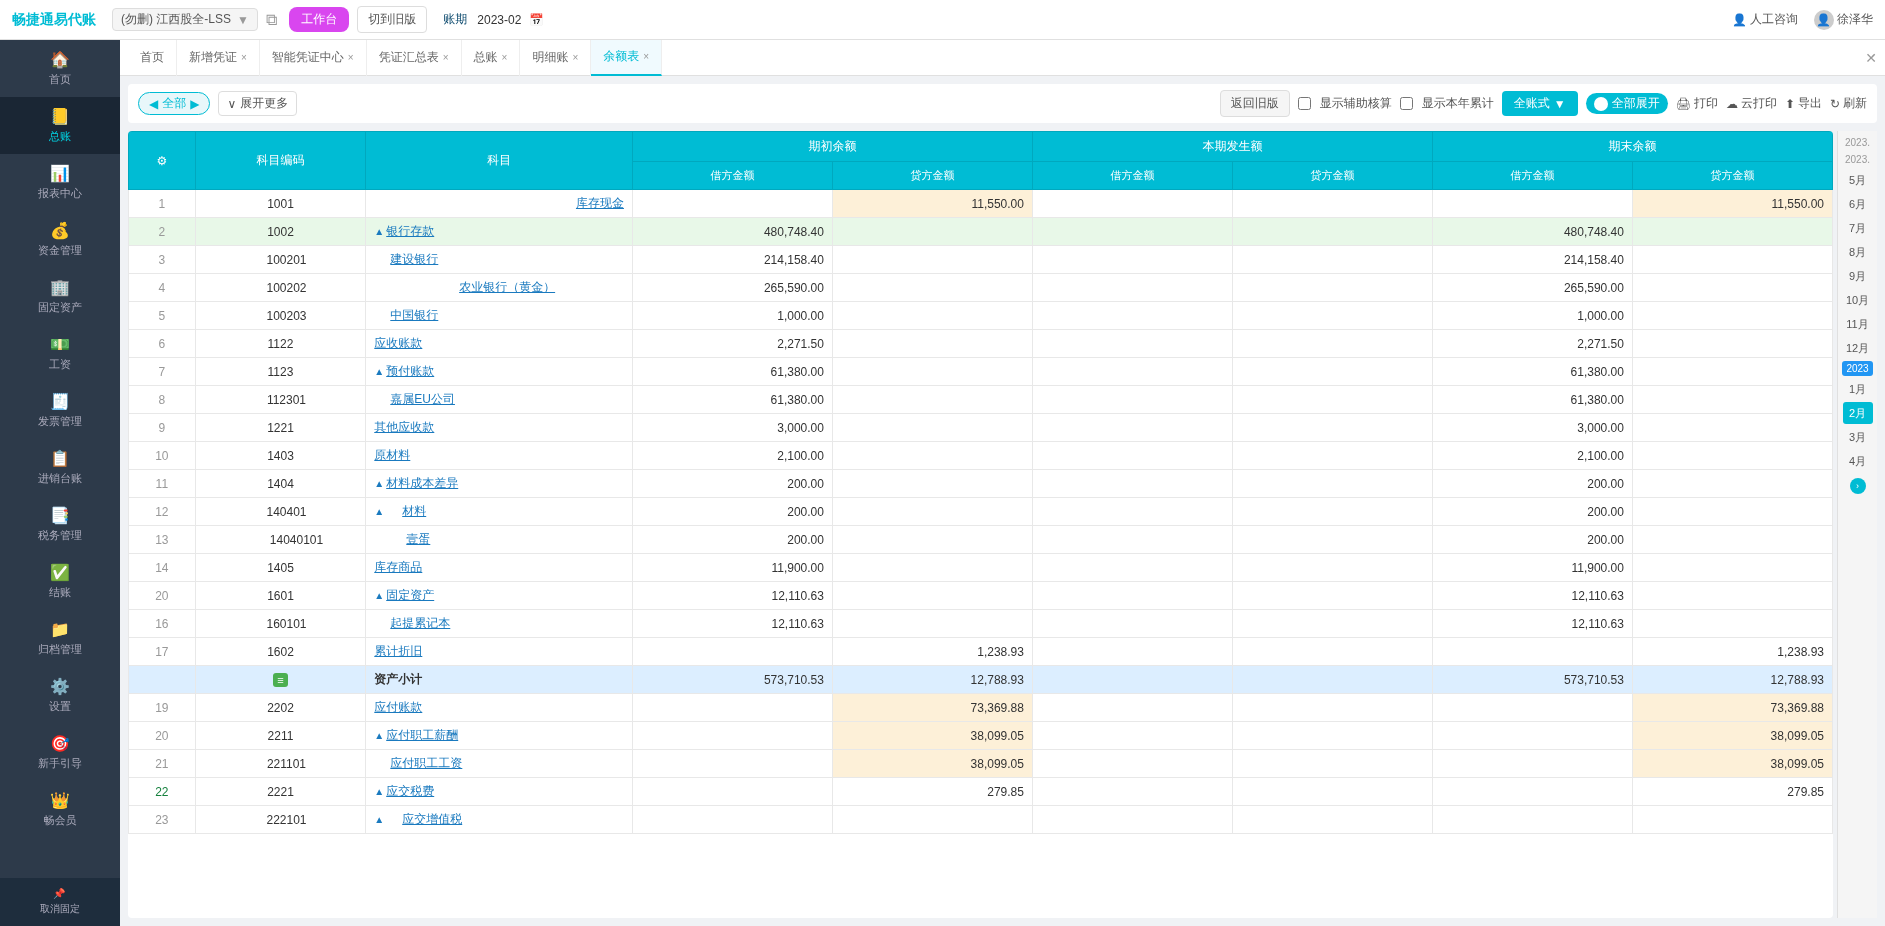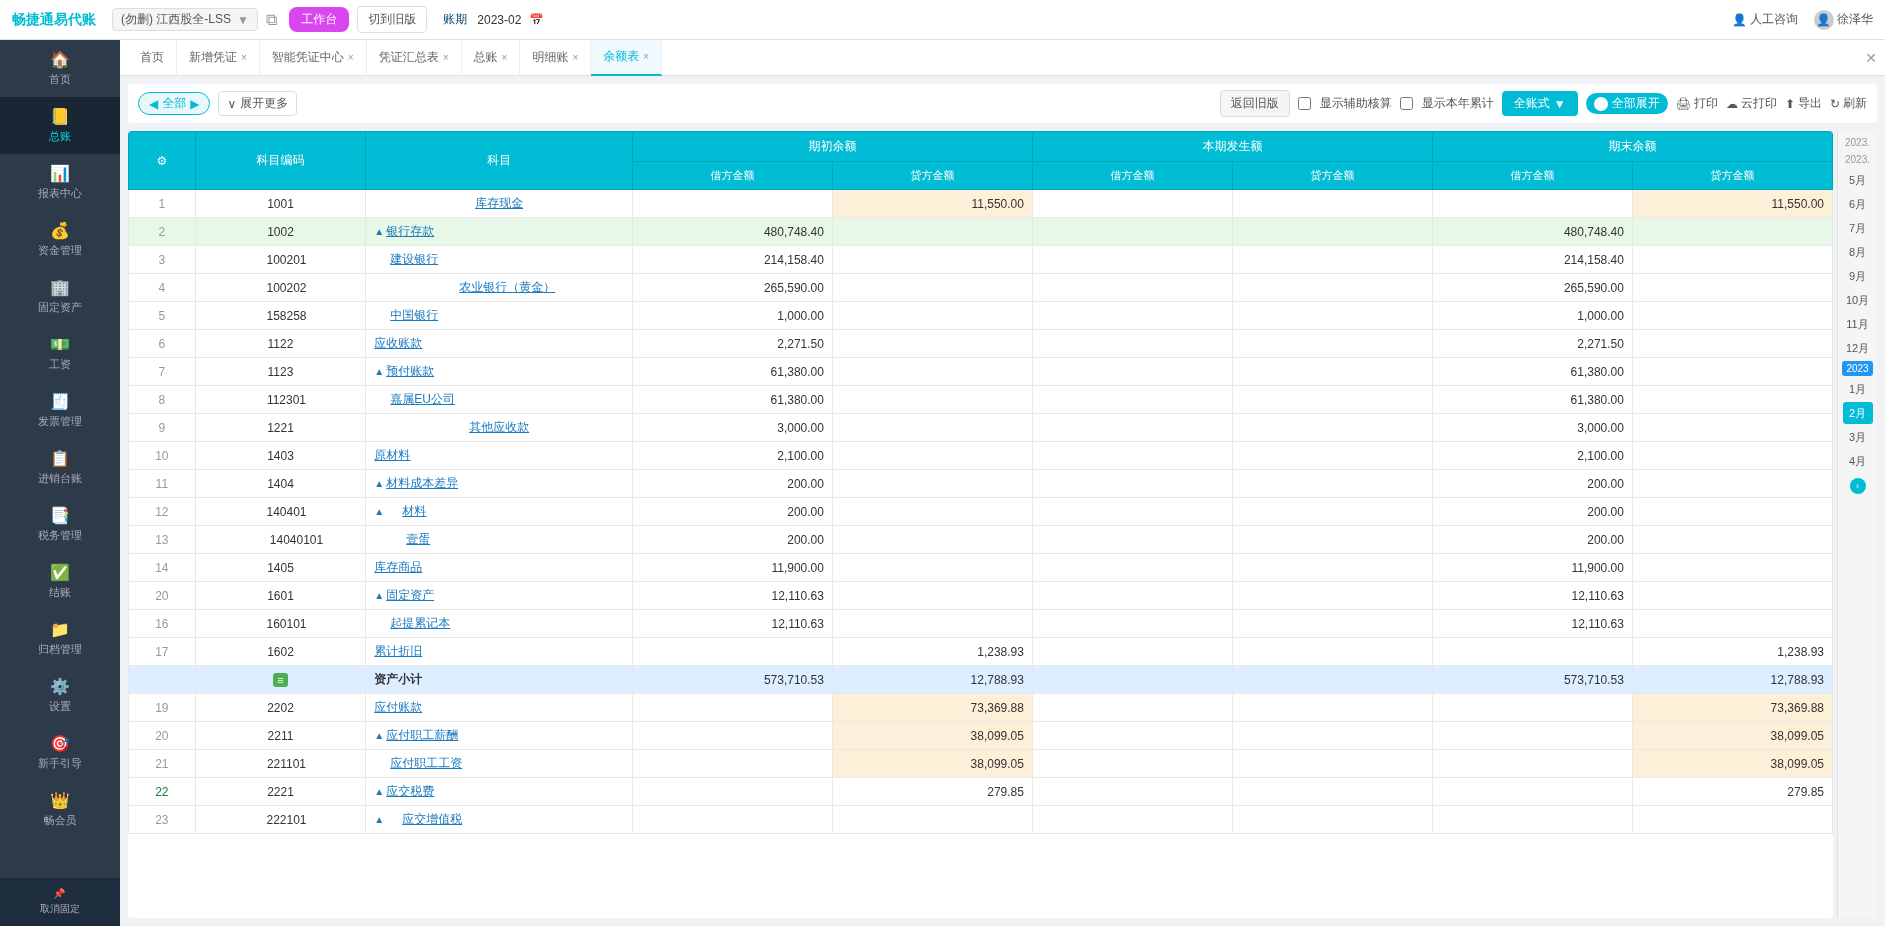--- a/index.html
+++ b/index.html
@@ -286,21 +286,21 @@
                 <th class="col-amount"><span>借方金额</span></th>
                 <th class="col-amount"><span>贷方金额</span></th>
                 <th class="col-amount"><span>借方金额</span></th>
                 <th class="col-amount"><span>贷方金额</span></th>
               </tr>
             </thead>
             <tbody id="table-body">
             <tr>
                   <td class="col-no" style="color: rgb(153, 153, 153);">1</td>
                   <td class="td-code col-code">1001</td>
-                  <td class="col-name" style="text-align: center;"><a style="color:#1a7abf;text-decoration:underline;cursor:pointer;">库存现金</a></td>
+                  <td class="col-name" style="text-align: right;"><a style="color:#1a7abf;text-decoration:underline;cursor:pointer;">库存现金</a></td>
                   <td class="td-num col-amount"></td>
                   <td class="td-num col-amount" style="background: rgb(253, 240, 216);">11,550.00</td>
                   <td class="td-num col-amount"></td>
                   <td class="td-num col-amount"></td>
                   <td class="td-num col-amount"></td>
                   <td class="td-num col-amount" style="background: rgb(253, 240, 216);">11,550.00</td>
                 </tr>
                 <tr class="highlight-green">
                   <td class="col-no" style="color: rgb(153, 153, 153);">2</td>
                   <td class="td-code col-code">1002</td>
@@ -329,21 +329,21 @@
                   <td class="col-name" style="text-align: center;"><span style="margin-left:16px;"></span><a style="color:#1a7abf;text-decoration:underline;cursor:pointer;">农业银行（黄金）</a></td>
                   <td class="td-num col-amount">265,590.00</td>
                   <td class="td-num col-amount"></td>
                   <td class="td-num col-amount"></td>
                   <td class="td-num col-amount"></td>
                   <td class="td-num col-amount">265,590.00</td>
                   <td class="td-num col-amount"></td>
                 </tr>
                 <tr>
                   <td class="col-no" style="color: rgb(153, 153, 153);">5</td>
-                  <td class="td-code col-code" style="padding-left: 20px;">158258</td>
+                  <td class="td-code col-code" style="padding-left: 20px;">100203</td>
                   <td class="col-name" style="text-align: left;"><span style="margin-left:16px;"></span><a style="color:#1a7abf;text-decoration:underline;cursor:pointer;">中国银行</a></td>
                   <td class="td-num col-amount">1,000.00</td>
                   <td class="td-num col-amount"></td>
                   <td class="td-num col-amount"></td>
                   <td class="td-num col-amount"></td>
                   <td class="td-num col-amount">1,000.00</td>
                   <td class="td-num col-amount"></td>
                 </tr>
                 <tr>
                   <td class="col-no" style="color: rgb(153, 153, 153);">6</td>
@@ -374,21 +374,21 @@
                   <td class="td-num col-amount">61,380.00</td>
                   <td class="td-num col-amount"></td>
                   <td class="td-num col-amount"></td>
                   <td class="td-num col-amount"></td>
                   <td class="td-num col-amount">61,380.00</td>
                   <td class="td-num col-amount"></td>
                 </tr>
                 <tr>
                   <td class="col-no" style="color: rgb(153, 153, 153);">9</td>
                   <td class="td-code col-code">1221</td>
-                  <td class="col-name" style="text-align: center;"><a style="color:#1a7abf;text-decoration:underline;cursor:pointer;">其他应收款</a></td>
+                  <td class="col-name" style="text-align: left;"><a style="color:#1a7abf;text-decoration:underline;cursor:pointer;">其他应收款</a></td>
                   <td class="td-num col-amount">3,000.00</td>
                   <td class="td-num col-amount"></td>
                   <td class="td-num col-amount"></td>
                   <td class="td-num col-amount"></td>
                   <td class="td-num col-amount">3,000.00</td>
                   <td class="td-num col-amount"></td>
                 </tr>
                 <tr>
                   <td class="col-no" style="color: rgb(153, 153, 153);">10</td>
                   <td class="td-code col-code">1403</td>

